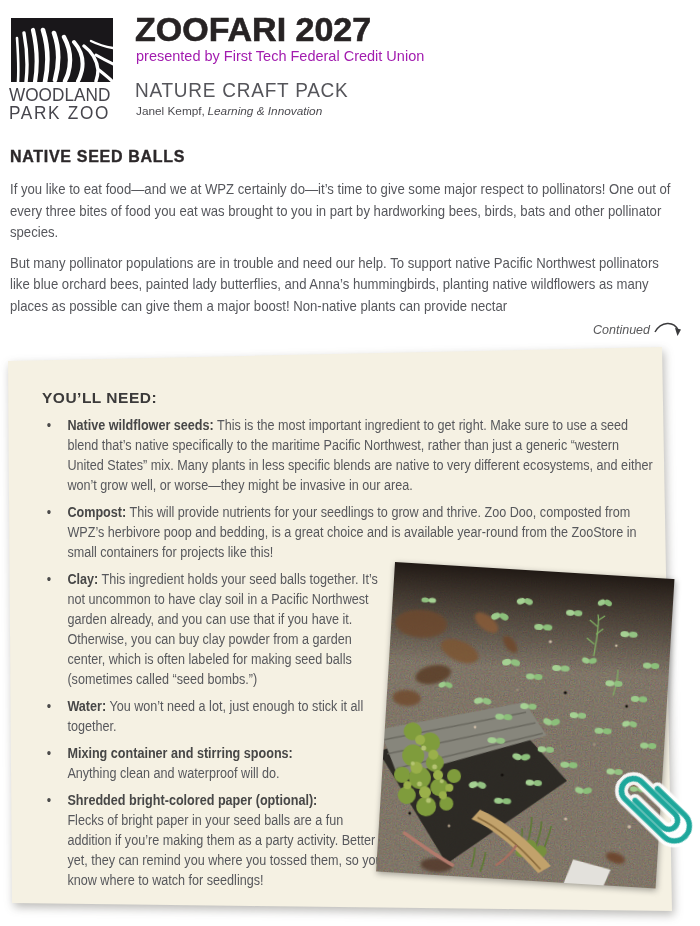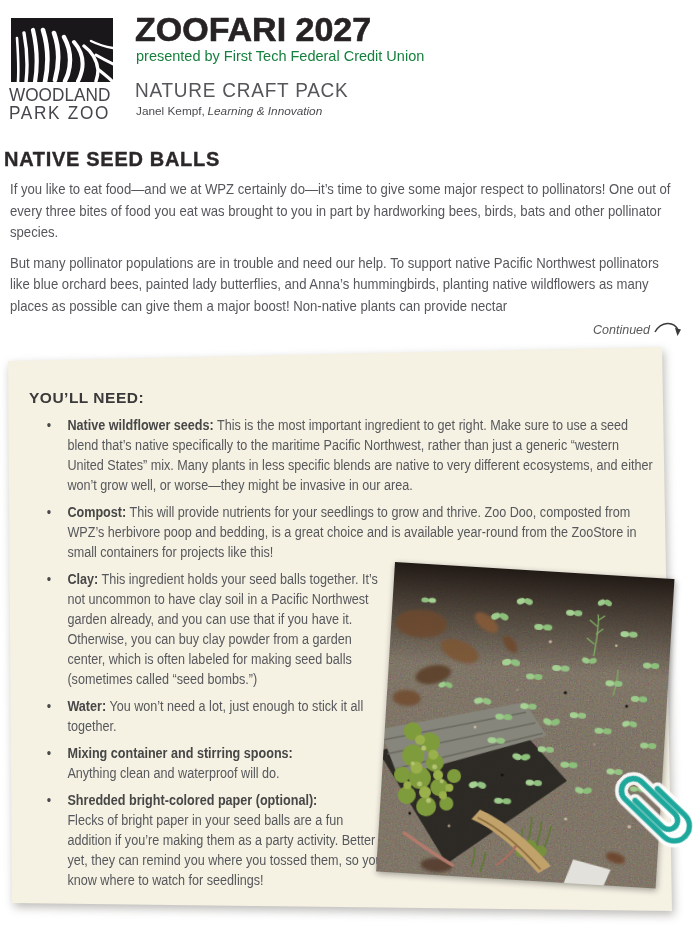--- a/index.html
+++ b/index.html
@@ -14,50 +14,50 @@
     position:absolute; left:9px; top:86px; width:110px;
     color:#46454c; font-size:18.5px; line-height:18px; font-weight:400;
     transform:scaleX(0.93); transform-origin:left top; white-space:nowrap;
   }
   .logo-text .l2 { letter-spacing:1.8px; }
   .event-title {
     position:absolute; left:135px; top:10px; color:#272324;
     font-size:34px; font-weight:700; letter-spacing:0px;
     -webkit-text-stroke:0.6px #272324;
   }
-  .presented { position:absolute; left:136px; top:48px; color:#15803d; font-size:14.5px; }
+  .presented { position:absolute; left:136px; top:48px; color:#a21caf; font-size:14.5px; }
   .pack-title {
     position:absolute; left:135px; top:79px; color:#55555a; font-size:20px;
     font-weight:400; letter-spacing:0.8px; transform:scaleX(0.95); transform-origin:left top;
     white-space:nowrap;
   }
   .byline { position:absolute; left:136px; top:104px; color:#4c4b50; font-size:11.8px; }
   .byline .name { margin-right:0.22em; }
   .byline em { }
   
   .article-heading {
-    position:absolute; left:4px; top:148px; color:#2c282a;
-    font-size:20px; font-weight:700; letter-spacing:0.7px;
+    position:absolute; left:10px; top:148px; color:#2c282a;
+    font-size:16px; font-weight:700; letter-spacing:0.7px;
     -webkit-text-stroke:0.35px #2c282a;
   }
   .paras {
     position:absolute; left:10px; top:179px; width:734px;
     transform:scaleX(0.9); transform-origin:left top;
     color:#56575c; font-size:14.6px; line-height:21.6px;
   }
   .paras p + p { margin-top:9px; }
   .continued { position:absolute; left:593px; top:318px; color:#59595b; font-size:12.5px; white-space:nowrap; }
   .continued em { font-style:italic; }
   .continued svg { vertical-align:-6px; margin-left:3px; }
   
   .card-wrap { position:absolute; left:6px; top:345px; width:668px; height:572px;
     filter:drop-shadow(2px 4px 5px rgba(60,58,50,0.35)); }
   .card { position:relative; width:100%; height:100%; background:#f5f1e3;
     clip-path:polygon(2px 16px, 656px 2px, 666px 566px, 6px 558px); }
-  .card-heading { position:absolute; left:23px; top:44px; color:#3b3a3a;
+  .card-heading { position:absolute; left:36px; top:44px; color:#3b3a3a;
     font-size:15.5px; font-weight:700; letter-spacing:0.5px; }
   .need-list {
     position:absolute; left:38px; top:70px; width:682px; list-style:none;
     transform:scaleX(0.9); transform-origin:left top;
     color:#57585c; font-size:14px; line-height:20px;
   }
   .need-list li { position:relative; padding-left:26px; margin-bottom:7px; }
   .need-list li::before { content:"\2022"; position:absolute; left:3px; top:0; color:#4a4a4a; }
   .need-list li.narrow { max-width:378px; }
   .need-list .lead { font-weight:700; color:#474747; margin-right:0.26em; }

